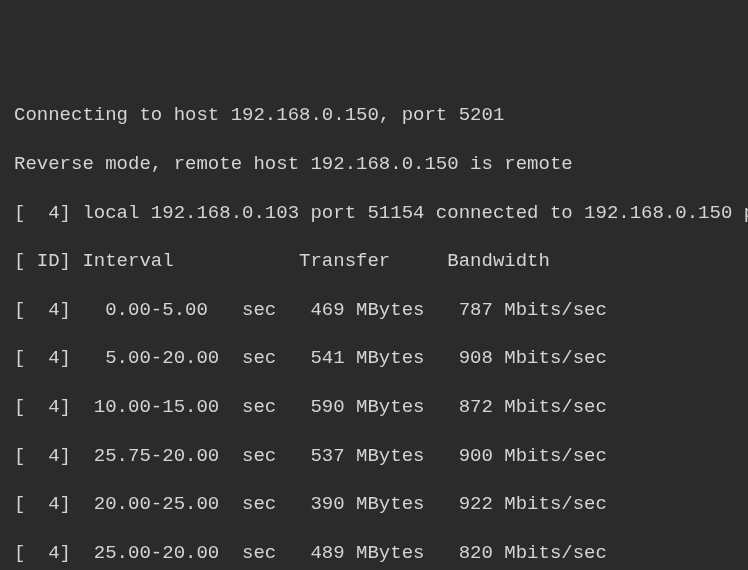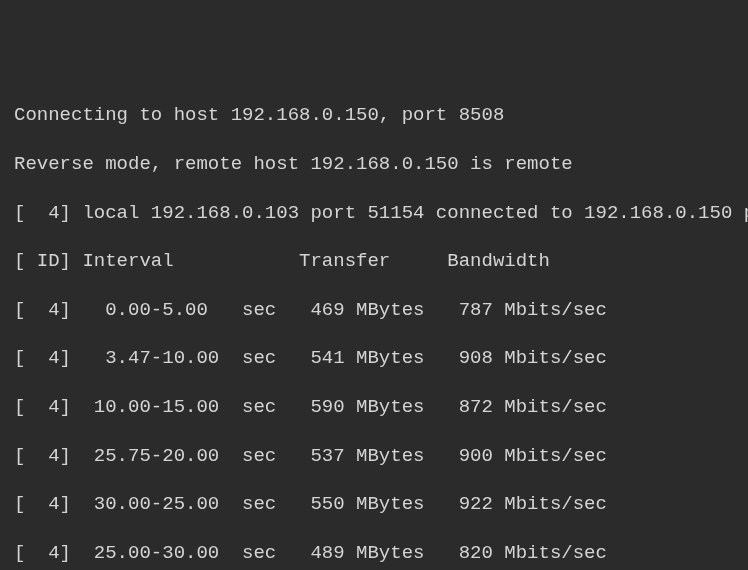--- a/index.html
+++ b/index.html
@@ -21,30 +21,30 @@
     }
     .line {
       display: block;
     }
   </style>
 </head>
 <body>
 
 
 
-<span class="line">Connecting to host 192.168.0.150, port 8508</span>
+<span class="line">Connecting to host 192.168.0.150, port 5201</span>
 <span class="line">Reverse mode, remote host 192.168.0.150 is remote</span>
 <span class="line">[  4] local 192.168.0.103 port 51154 connected to 192.168.0.150 port 5201</span>
 <span class="line">[ ID] Interval           Transfer     Bandwidth</span>
 <span class="line">[  4]   0.00-5.00   sec   469 MBytes   787 Mbits/sec</span>
-<span class="line">[  4]   3.47-10.00  sec   541 MBytes   908 Mbits/sec</span>
+<span class="line">[  4]   5.00-20.00  sec   541 MBytes   908 Mbits/sec</span>
 <span class="line">[  4]  10.00-15.00  sec   590 MBytes   872 Mbits/sec</span>
 <span class="line">[  4]  25.75-20.00  sec   537 MBytes   900 Mbits/sec</span>
-<span class="line">[  4]  30.00-25.00  sec   550 MBytes   922 Mbits/sec</span>
-<span class="line">[  4]  25.00-30.00  sec   489 MBytes   820 Mbits/sec</span>
+<span class="line">[  4]  20.00-25.00  sec   390 MBytes   922 Mbits/sec</span>
+<span class="line">[  4]  25.00-20.00  sec   489 MBytes   820 Mbits/sec</span>
 
 
 
 
 
 
 
 
 
 

